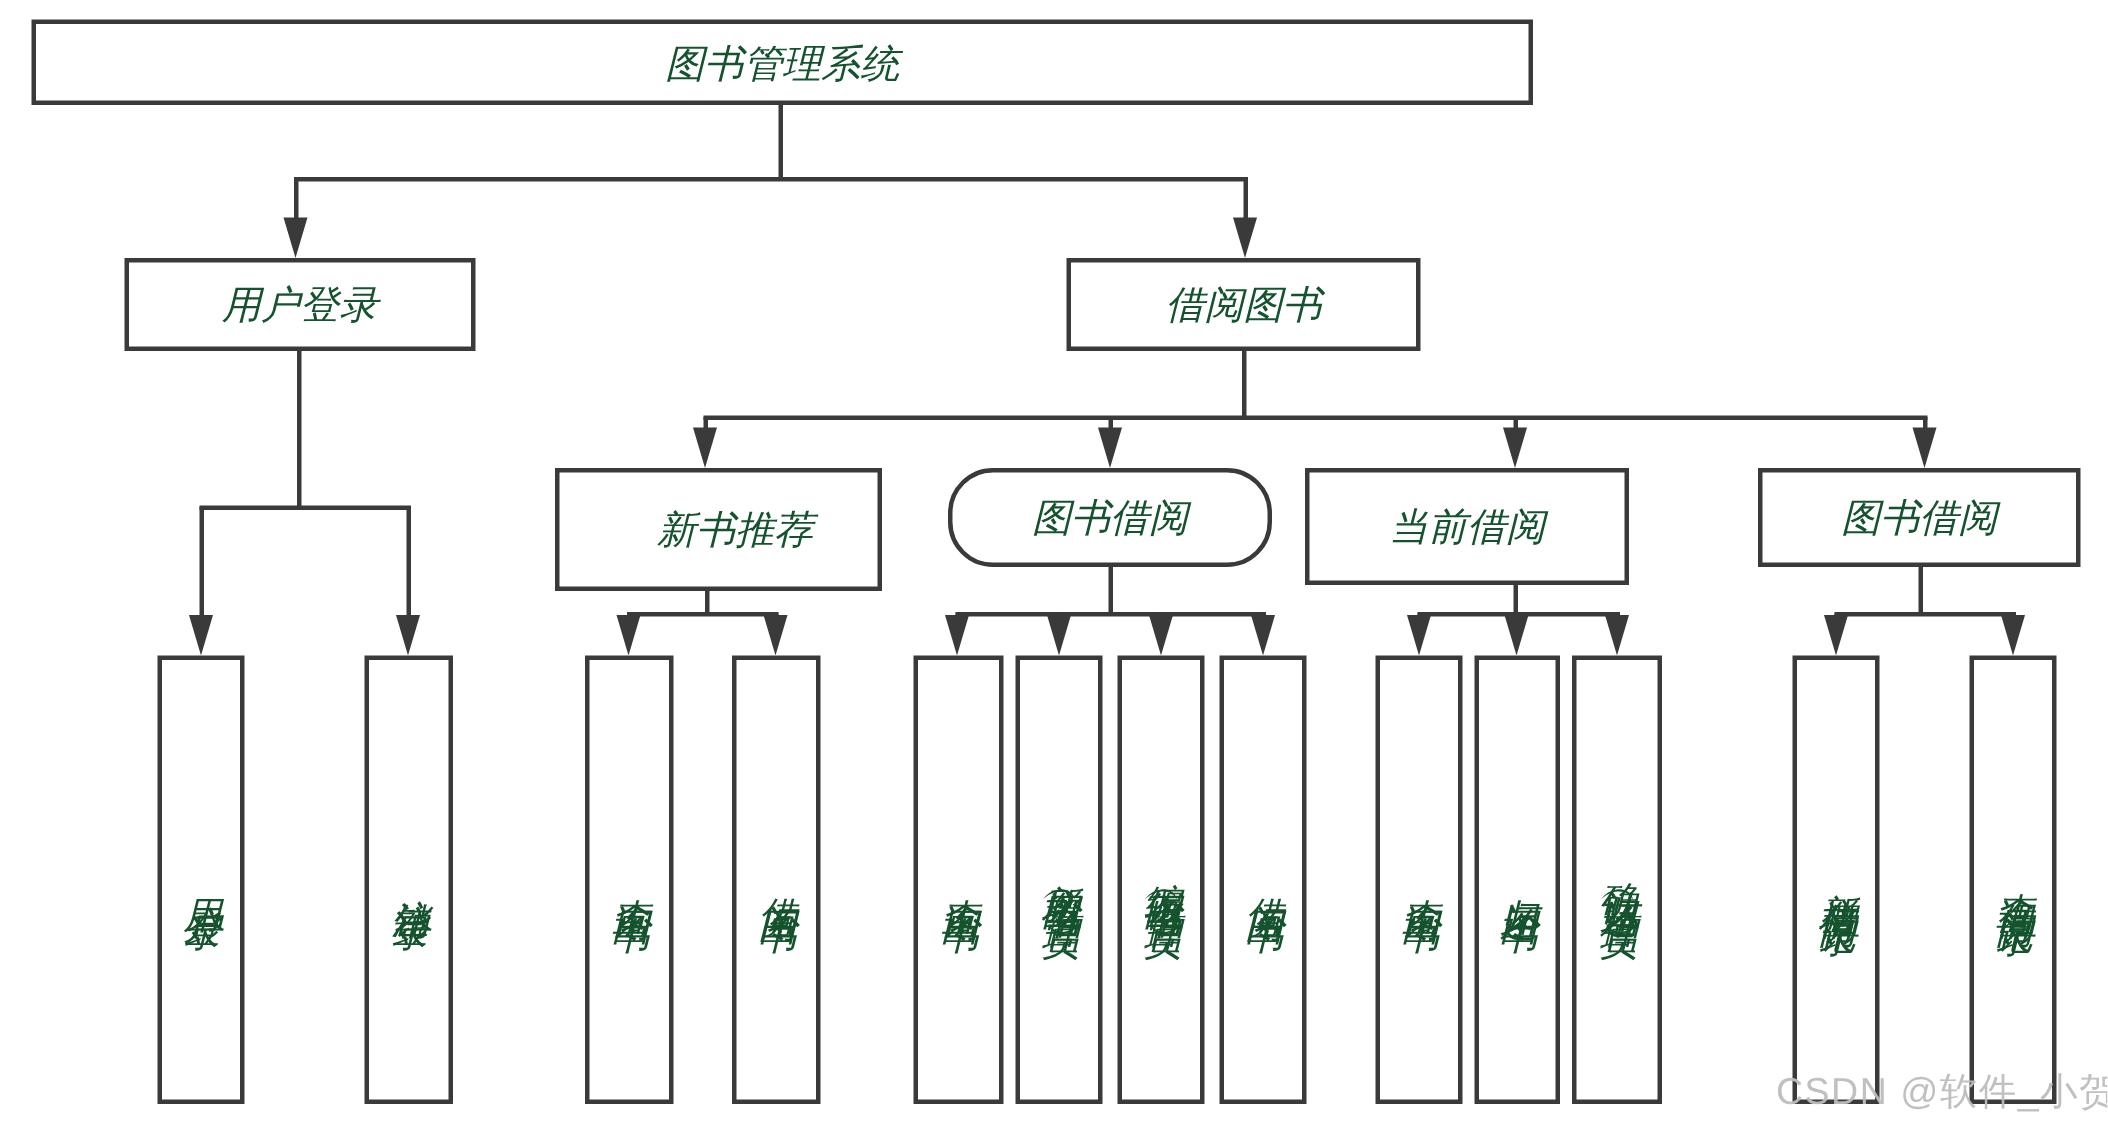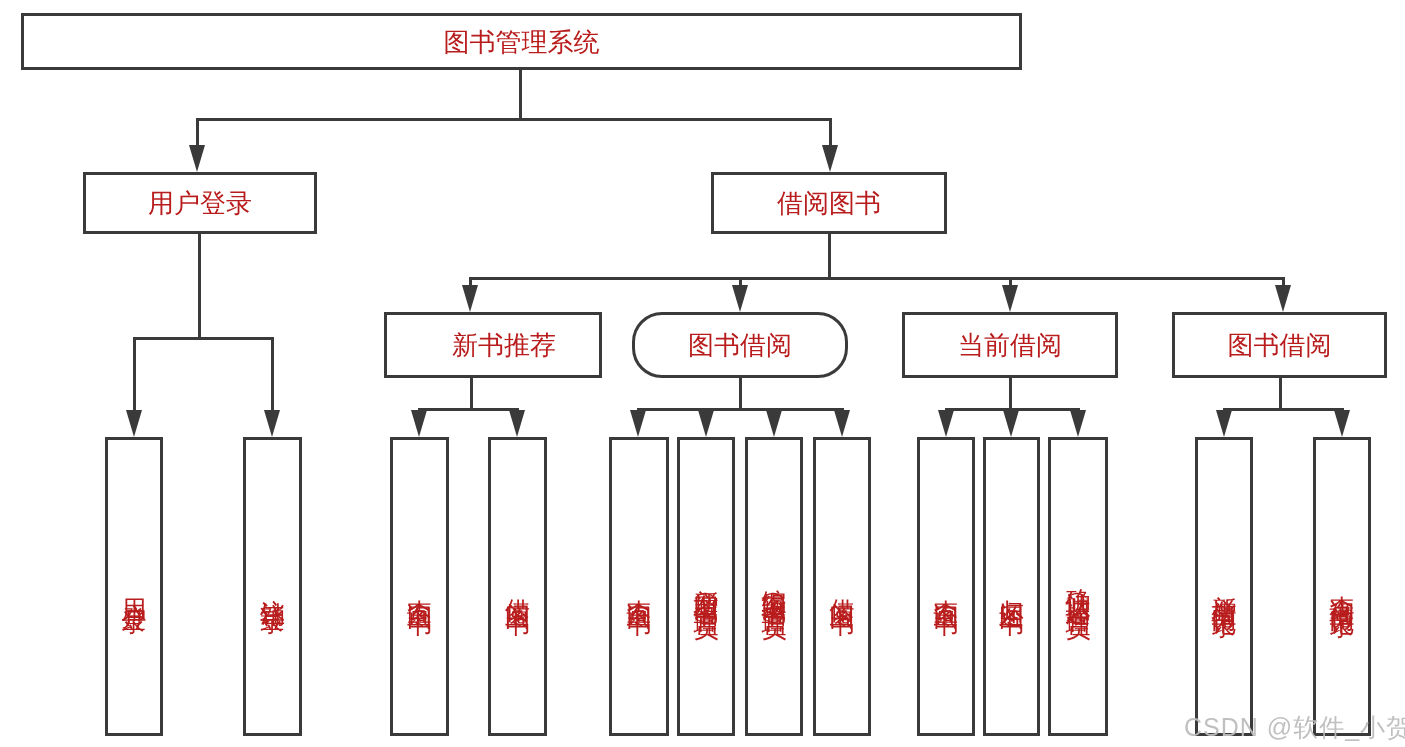--- a/index.html
+++ b/index.html
@@ -12,21 +12,22 @@
     overflow: hidden;
   }
   .box {
     position: absolute;
     box-sizing: border-box;
     border: 3px solid #3a3a3a;
     background: #ffffff;
     display: flex;
     align-items: center;
     justify-content: center;
-    color: #b91c1c;
+    color: #14532d;
+    font-style: italic;
   }
   .hlabel {
     font-size: 26px;
     white-space: nowrap;
     line-height: 1;
   }
   .vtext {
     writing-mode: vertical-lr;
     text-orientation: mixed;
     font-size: 25px;
@@ -117,27 +118,27 @@
     <span class="hlabel">图书管理系统</span>
   </div>
 
   <div class="box" style="left:83px; top:172px; width:234px; height:62px;">
     <span class="hlabel">用户登录</span>
   </div>
   <div class="box" style="left:711px; top:172px; width:236px; height:62px;">
     <span class="hlabel">借阅图书</span>
   </div>
 
-  <div class="box" style="left:384px; top:312px; width:218px; height:66px;padding-left:22px;">
+  <div class="box" style="left:370px; top:312px; width:218px; height:82px;padding-left:22px;">
     <span class="hlabel">新书推荐</span>
   </div>
   <div class="box" style="left:632px; top:312px; width:216px; height:66px;border-radius:30px;">
     <span class="hlabel">图书借阅</span>
   </div>
-  <div class="box" style="left:902px; top:312px; width:216px; height:66px;">
+  <div class="box" style="left:870px; top:312px; width:216px; height:78px;">
     <span class="hlabel">当前借阅</span>
   </div>
   <div class="box" style="left:1172px; top:312px; width:215px; height:66px;">
     <span class="hlabel">图书借阅</span>
   </div>
 
   <div class="box leaf" style="left:105px; top:437px; width:58px; height:299px;">
     <span class="vtext">用户登录</span>
   </div>
   <div class="box leaf" style="left:243px; top:437px; width:59px; height:299px;">

